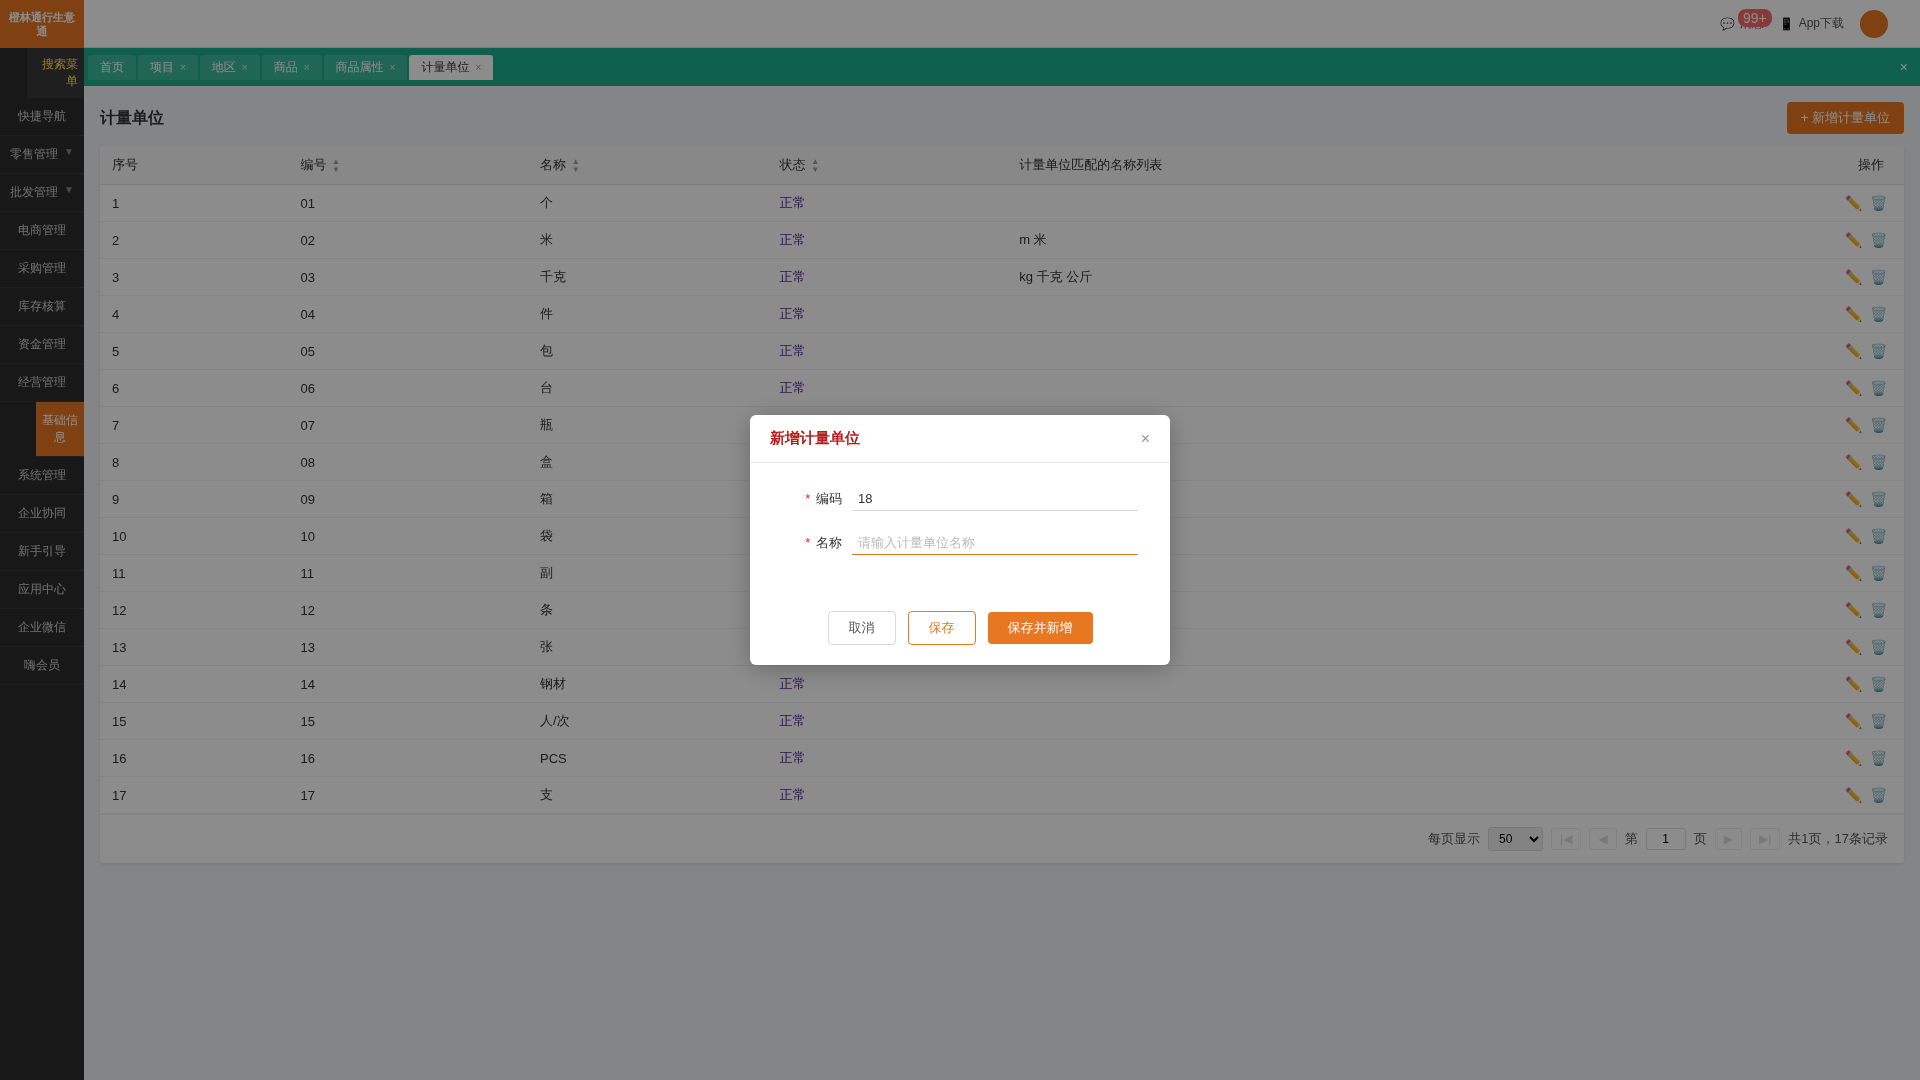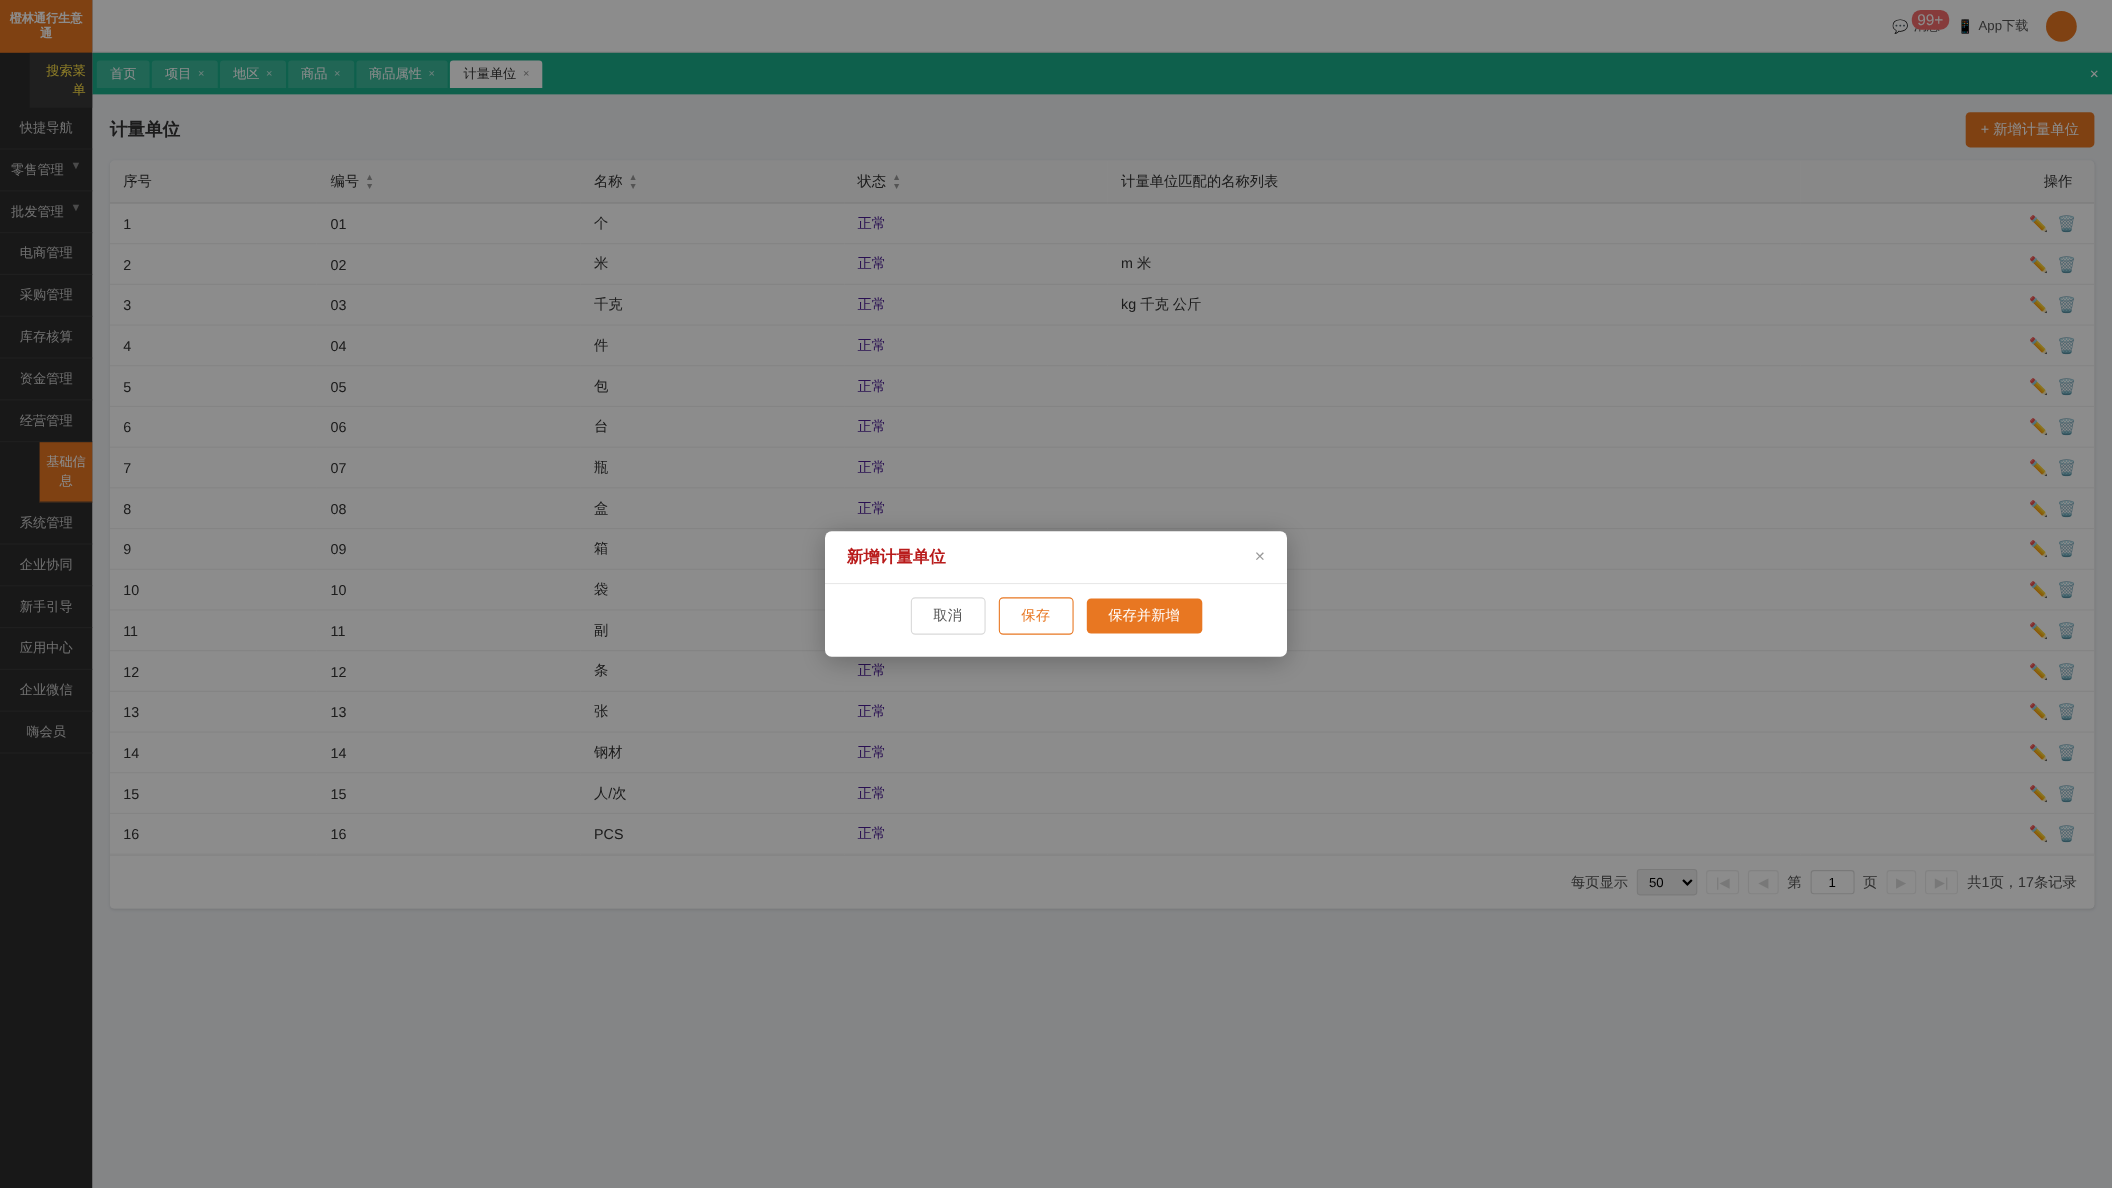--- a/index.html
+++ b/index.html
@@ -729,20 +729,33 @@
       <td>PCS</td>
       <td><span class="status-normal">正常</span></td>
       <td></td>
       <td style="text-align:right; padding-right:16px;">
         <div class="action-icons" style="justify-content:flex-end;">
           <span class="action-icon">✏️</span>
           <span class="action-icon">🗑️</span>
         </div>
       </td>
     </tr>
+            <tr>
+      <td>17</td>
+      <td>17</td>
+      <td>支</td>
+      <td><span class="status-normal">正常</span></td>
+      <td></td>
+      <td style="text-align:right; padding-right:16px;">
+        <div class="action-icons" style="justify-content:flex-end;">
+          <span class="action-icon">✏️</span>
+          <span class="action-icon">🗑️</span>
+        </div>
+      </td>
+    </tr>
           </tbody>
       </table>
 
       <div class="table-footer">
         <span>每页显示</span>
         <select class="page-size-select">
           <option>50</option>
           <option>10</option>
           <option>20</option>
           <option>100</option>
@@ -760,19 +773,35 @@
 
   </div>
 </div>
 
 <div class="overlay">
   <div class="modal">
     <div class="modal-header">
       <span class="modal-title">新增计量单位</span>
       <span class="modal-close">×</span>
     </div>
+    <div class="modal-body">
+      <div class="form-row">
+        <div class="form-label">
+          <span class="required">*</span>
+          <span>编码</span>
+        </div>
+        <input class="form-input" type="text" value="18" style="">
+      </div>
+      <div class="form-row">
+        <div class="form-label">
+          <span class="required">*</span>
+          <span>名称</span>
+        </div>
+        <input class="form-input focused" type="text" placeholder="请输入计量单位名称" style="">
+      </div>
+    </div>
     <div class="modal-footer">
       <button class="btn-cancel">取消</button>
       <button class="btn-save">保存</button>
       <button class="btn-save-new">保存并新增</button>
     </div>
   </div>
 </div>
 
 </body></html>

